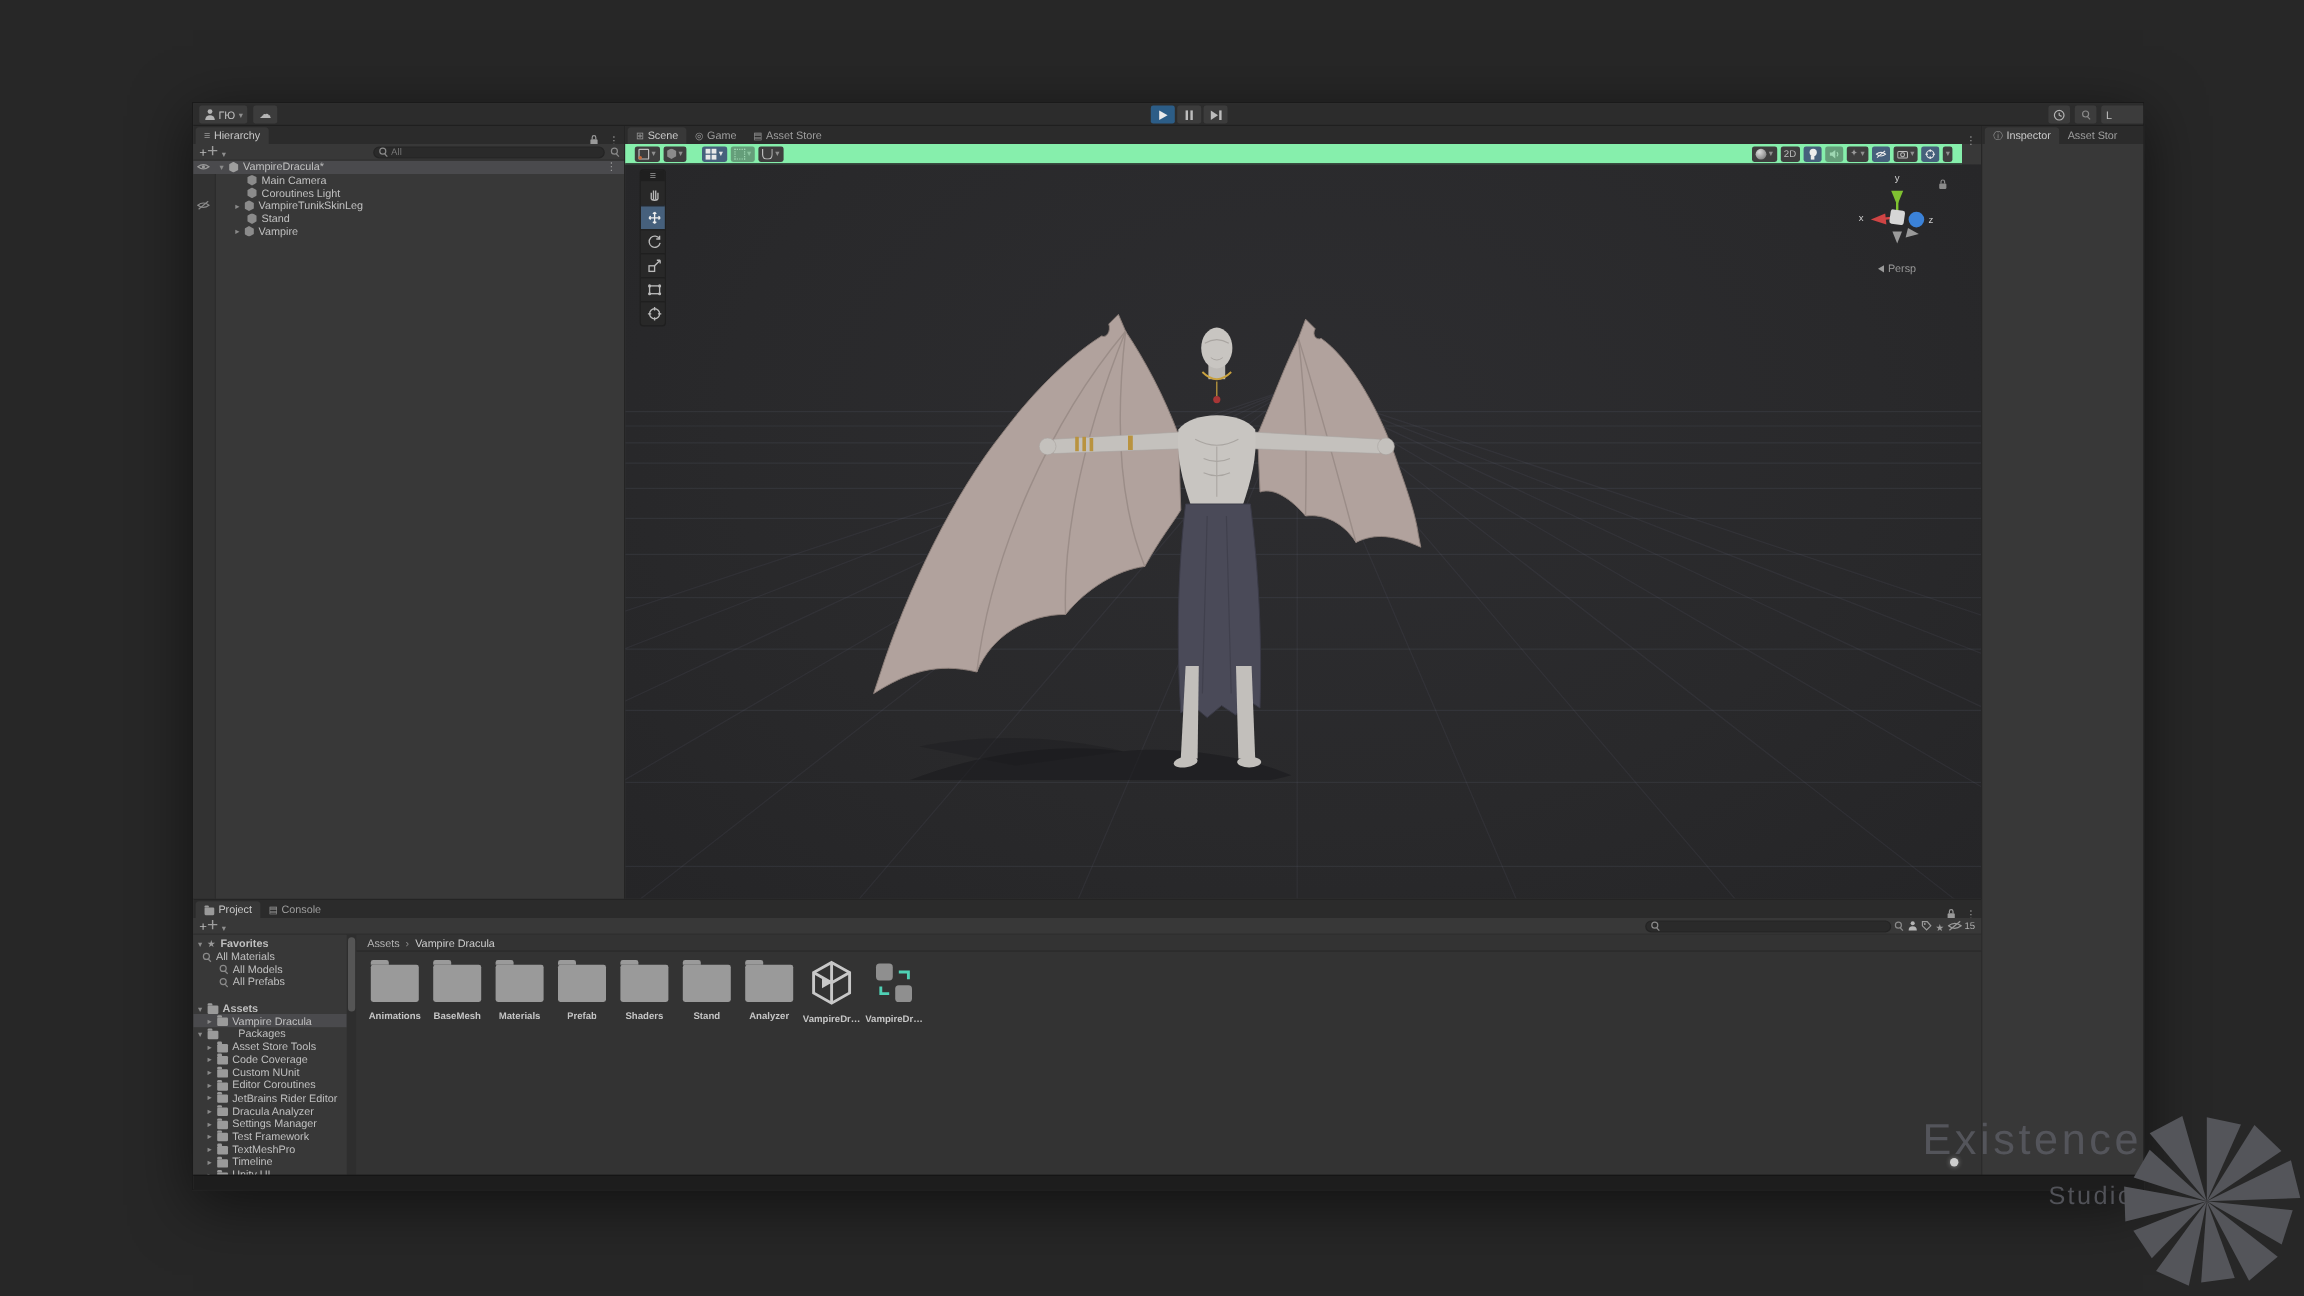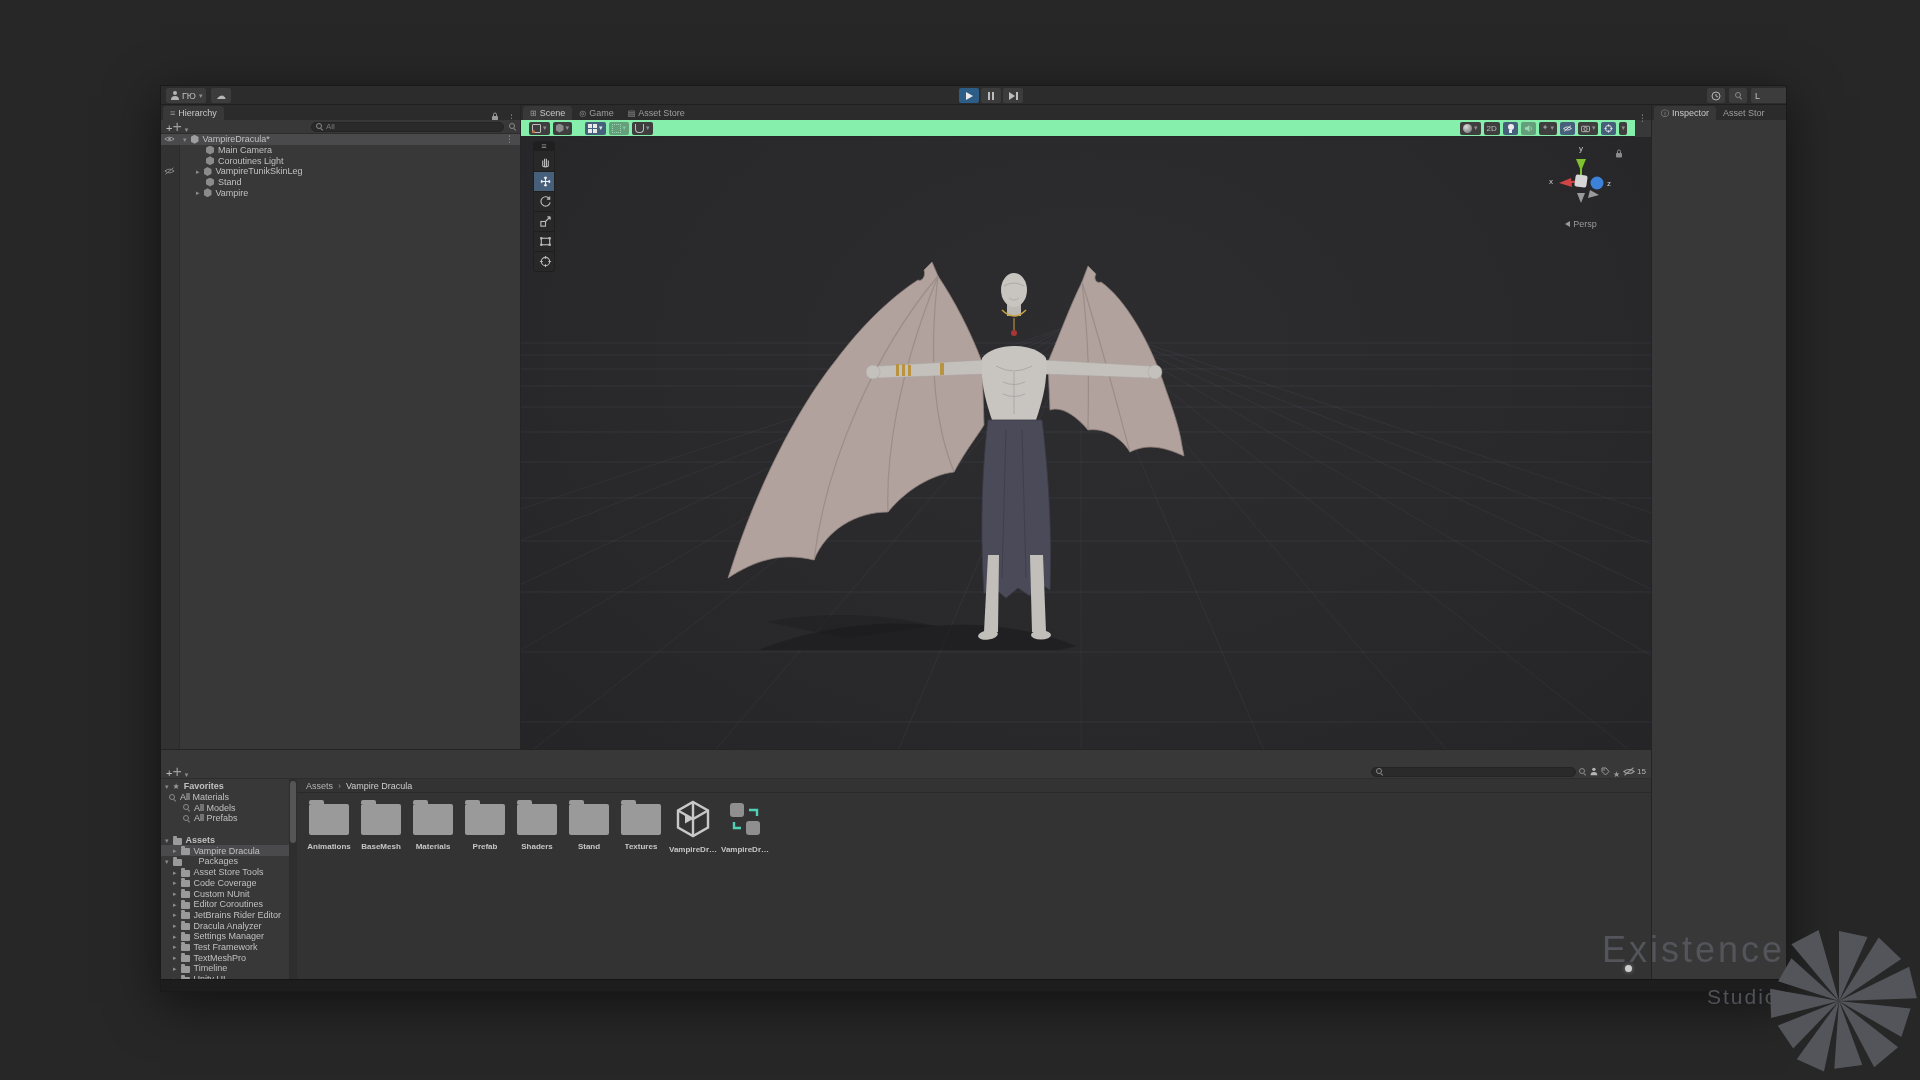--- a/index.html
+++ b/index.html
@@ -497,20 +497,37 @@
           <span>Inspector</span>
         </div>
         <div class="tab">
           <span>Asset Stor</span>
         </div>
       </div>
       <div style="position:absolute;top:15px;left:0;right:0;bottom:0;background:#383838;"></div>
     </div>
 
     <div class="proj">
+      <div class="tabbar">
+        <div class="tab active" style="margin-left:2px;">
+          <span class="i-folder" style="transform:scale(.9);"></span>
+          <span>Project</span>
+        </div>
+        <div class="tab">
+          <i class="g g-store"></i>
+          <span>Console</span>
+        </div>
+        <div class="bar-right">
+          <svg width="8" height="9" viewBox="0 0 8 9">
+            <rect x="1" y="4" width="6" height="4.5" rx="1" fill="#9a9a9a"></rect>
+            <path d="M2.5 4 V2.5 A1.5 1.5 0 0 1 5.5 2.5 V4" fill="none" stroke="#9a9a9a" stroke-width="1"></path>
+          </svg>
+          <i class="g g-kebab"></i>
+        </div>
+      </div>
 
       <div class="minibar">
         <i class="g g-plus">+</i>
         <i class="g g-caret"></i>
         <div style="flex:1;"></div>
         <div class="searchfield" style="width:205px;">
           <span class="i-search"></span>
           <input type="text" style="">
         </div>
         <span class="i-search"></span>
@@ -650,21 +667,21 @@
           <div class="item">
             <div class="bigfolder"></div>
             <div class="ilbl">Shaders</div>
           </div>
           <div class="item">
             <div class="bigfolder"></div>
             <div class="ilbl">Stand</div>
           </div>
           <div class="item">
             <div class="bigfolder"></div>
-            <div class="ilbl">Textures</div>
+            <div class="ilbl">Analyzer</div>
           </div>
           <div class="item">
             <svg width="36" height="38" viewBox="0 0 36 38" style="margin-top:3px;">
               <path d="M18 2 L33 10.5 V27.5 L18 36 L3 27.5 V10.5 Z" fill="none" stroke="#c8c8c8" stroke-width="2.4"></path>
               <path d="M18 2 V19 M3 10.5 L18 19 L33 10.5 M18 36 V19" fill="none" stroke="#c8c8c8" stroke-width="2.4"></path>
               <path d="M18 19 L10 14.5 V23.5 Z" fill="#c8c8c8"></path>
             </svg>
             <div class="ilbl">VampireDr…</div>
           </div>
           <div class="item">

